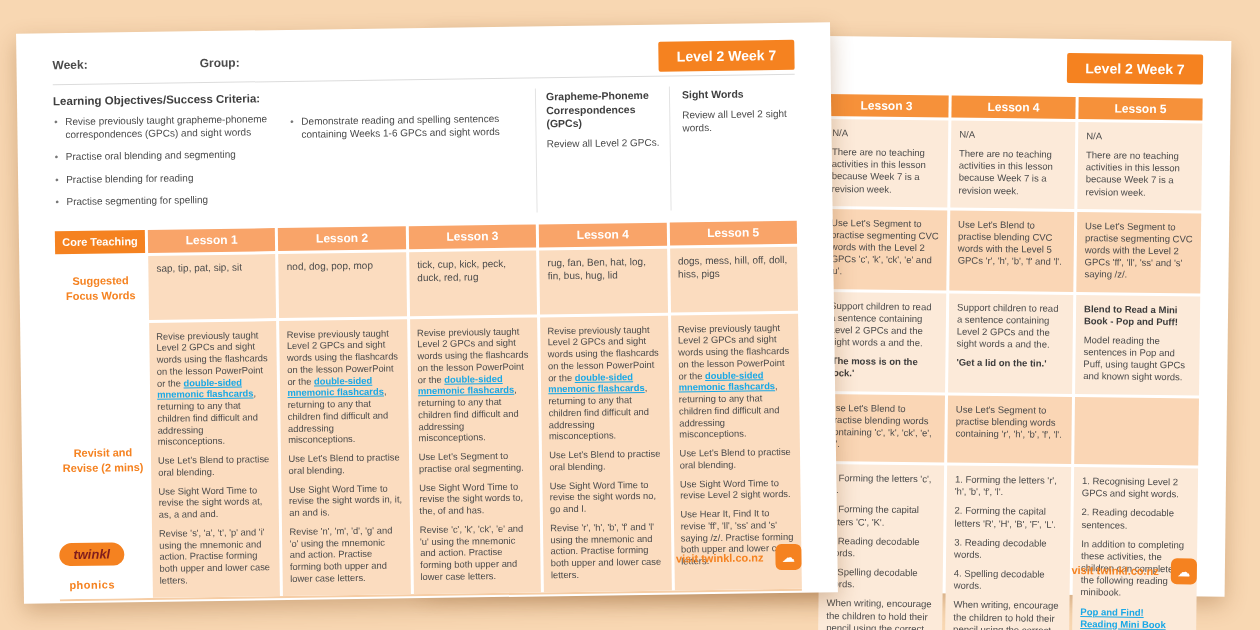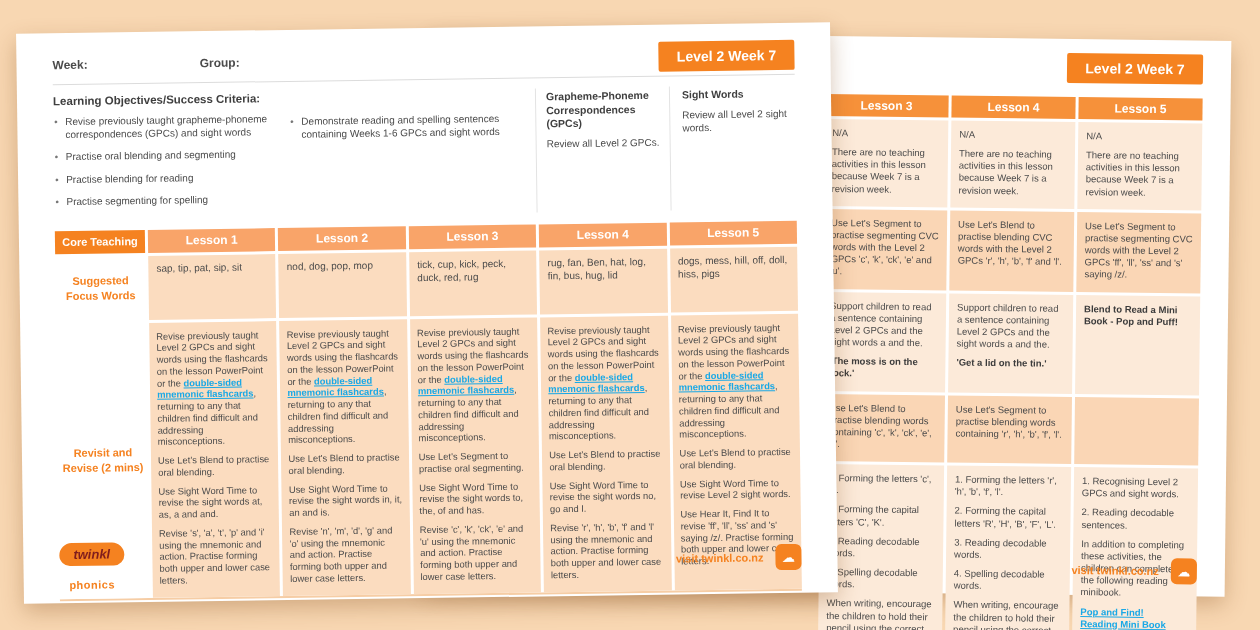--- a/index.html
+++ b/index.html
@@ -95,36 +95,37 @@
       </div>
       <div class="bcell rowA">
         <p>N/A</p>
         <p>There are no teaching activities in this lesson because Week 7 is a revision week.</p>
       </div>
 
       <div class="bcell rowB">
         <p>Use Let's Segment to practise segmenting CVC words with the Level 2 GPCs 'c', 'k', 'ck', 'e' and 'u'.</p>
       </div>
       <div class="bcell rowB">
-        <p>Use Let's Blend to practise blending CVC words with the Level 2 GPCs 'r', 'h', 'b', 'f' and 'l'.</p>
+        <p>Use Let's Blend to practise blending CVC words with the Level 5 GPCs 'r', 'h', 'b', 'f' and 'l'.</p>
       </div>
       <div class="bcell rowB">
         <p>Use Let's Segment to practise segmenting CVC words with the Level 2 GPCs 'ff', 'll', 'ss' and 's' saying /z/.</p>
       </div>
 
       <div class="bcell rowC">
         <p>Support children to read a sentence containing Level 2 GPCs and the sight words a and the.</p>
         <p class="b">'The moss is on the rock.'</p>
       </div>
       <div class="bcell rowC">
         <p>Support children to read a sentence containing Level 2 GPCs and the sight words a and the.</p>
         <p class="b">'Get a lid on the tin.'</p>
       </div>
       <div class="bcell rowC">
         <p class="b">Blend to Read a Mini Book - Pop and Puff!</p>
+        <p>Model reading the sentences in Pop and Puff, using taught GPCs and known sight words.</p>
       </div>
 
       <div class="bcell rowD">
         <p>Use Let's Blend to practise blending words containing 'c', 'k', 'ck', 'e', 'u'.</p>
       </div>
       <div class="bcell rowD">
         <p>Use Let's Segment to practise blending words containing 'r', 'h', 'b', 'f', 'l'.</p>
       </div>
       <div class="bcell rowD">
         <p></p>

